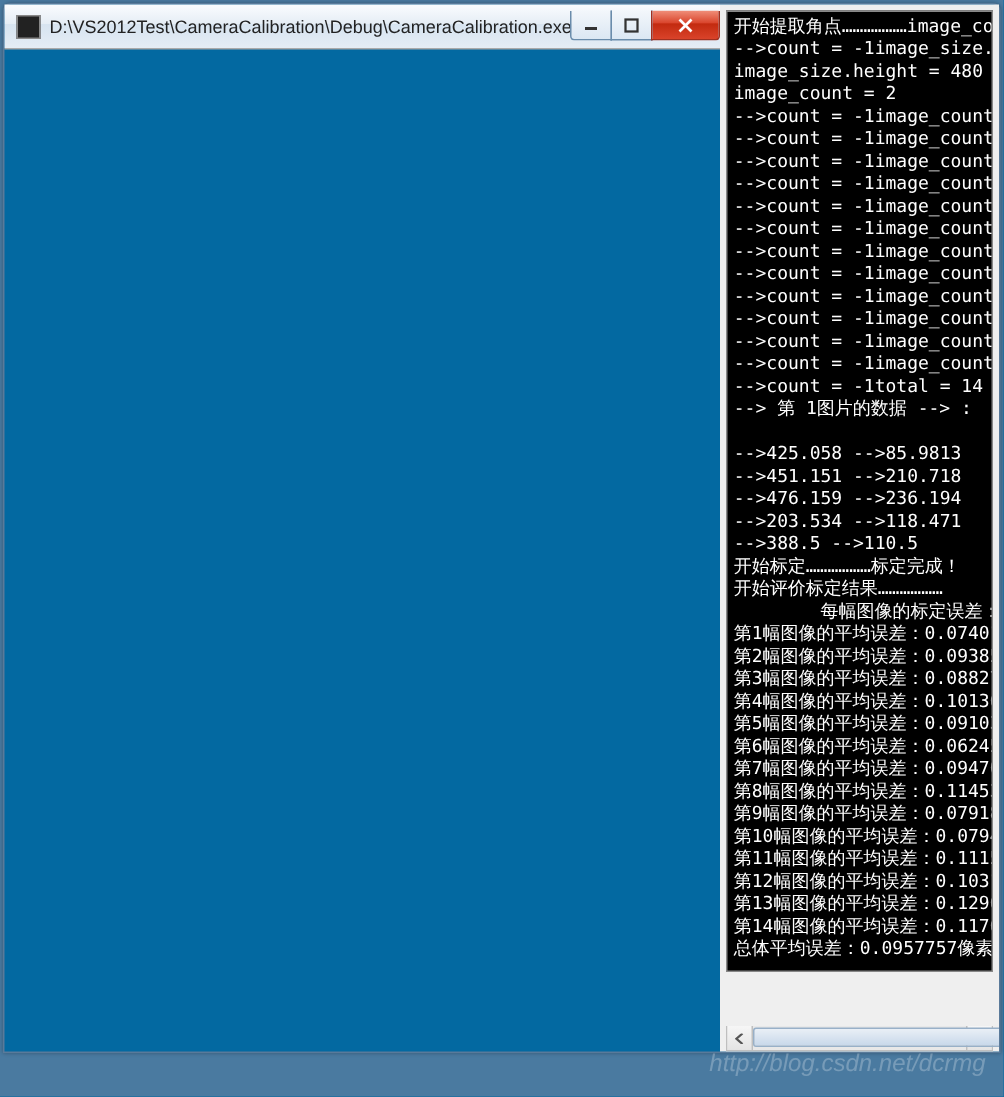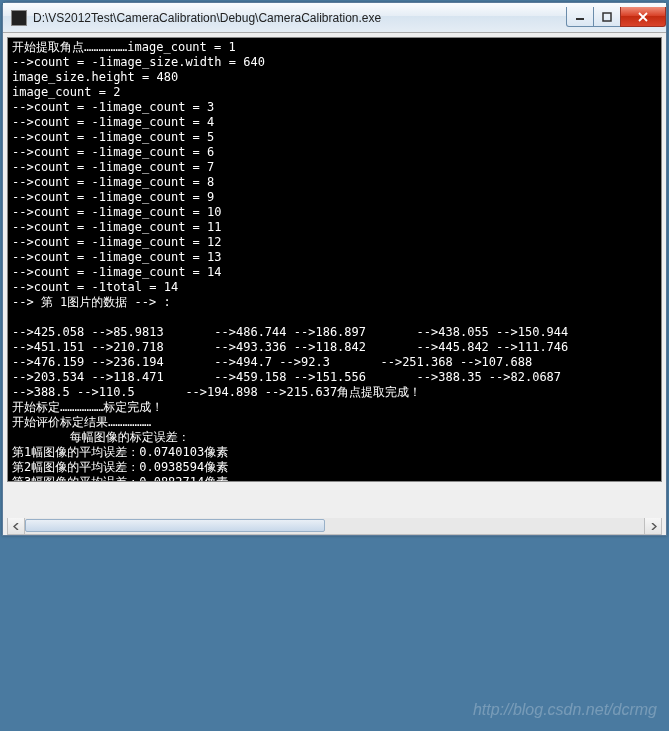--- a/index.html
+++ b/index.html
@@ -9,27 +9,27 @@
   width: 669px;
   height: 731px;
   overflow: hidden;
   position: relative;
 }
 .window {
   position: absolute;
   top: 2px;
   left: 2px;
   width: 665px;
-  height: 534px;
-  background: #86efac;
+  height: 700px;
+  background: #0369a1;
   border: 1px solid #5a7a9a;
   border-radius: 5px 5px 0 0;
   box-shadow: 0 0 3px rgba(0,0,0,.3);
   display: flex;
-  flex-direction: column;
+  flex-direction: row;
 }
 .titlebar {
   height: 30px;
   background: linear-gradient(#fafcfe,#e5edf5 45%,#d7e4f0 46%,#e5edf5);
   border-bottom: 1px solid #aaa;
   display: flex;
   align-items: center;
   padding: 0 0 0 8px;
 }
 .app-icon {

